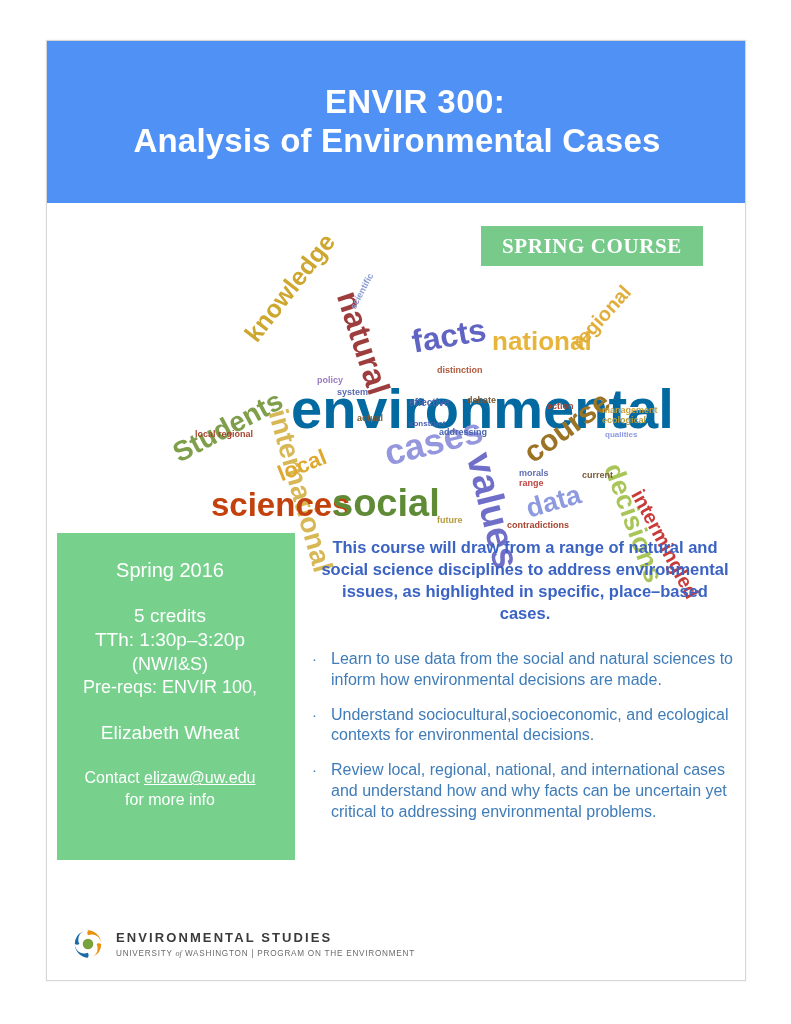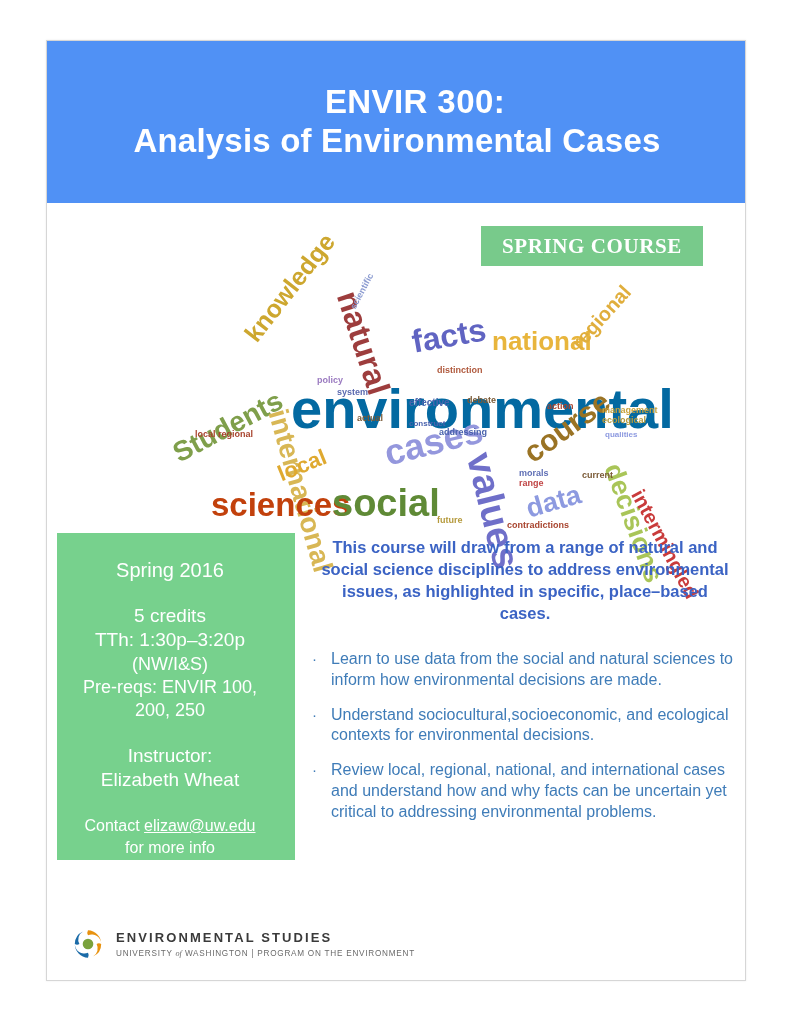--- a/index.html
+++ b/index.html
@@ -223,24 +223,22 @@
       <span class="w" style="left: 210px; top: 160px; font-size: 9px; color: rgb(154, 122, 192);">policy</span>
     </div>
 
   <div id="infobox">
     <div class="term">Spring 2016</div>
     <div class="det">
       <div class="big">5 credits</div>
       <div class="big">TTh: 1:30p–3:20p</div>
       <div>(NW/I&amp;S)</div>
       <div>Pre-reqs: ENVIR 100,</div>
-      <div>200, 250</div>
     </div>
     <div class="instr">
-      <div>Instructor:</div>
       <div>Elizabeth Wheat</div>
     </div>
     <div class="contact">
       <div><span>Contact </span><span class="mail">elizaw@uw.edu</span></div>
       <div>for more info</div>
     </div>
   </div>
 
   <div id="blurb">This course will draw from a range of natural and social science disciplines to address environmental issues, as highlighted in specific, place–based cases.</div>
 

